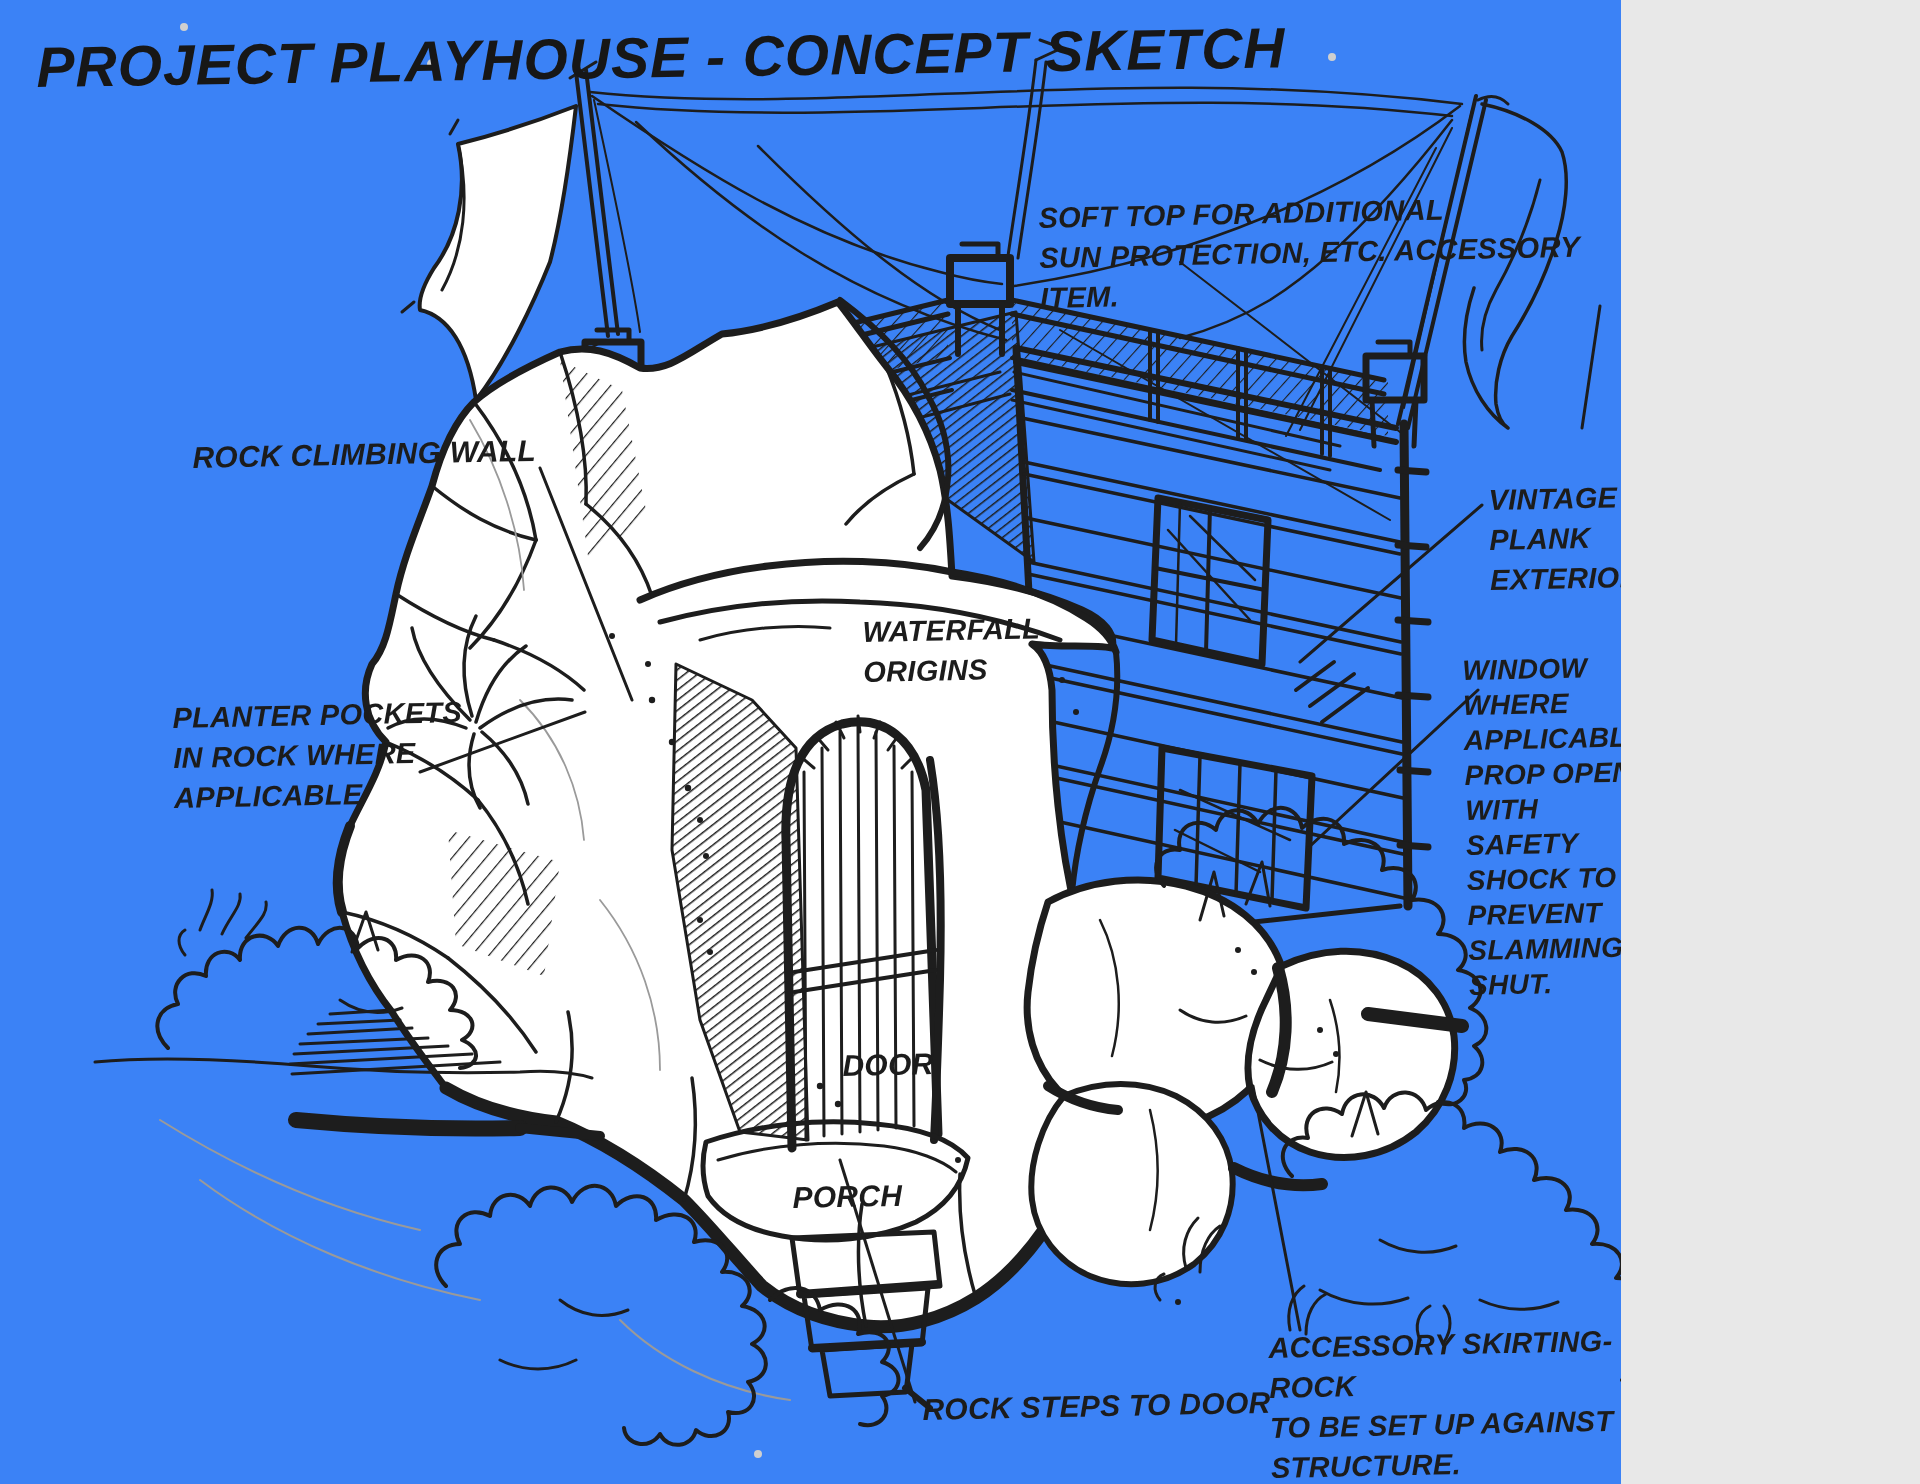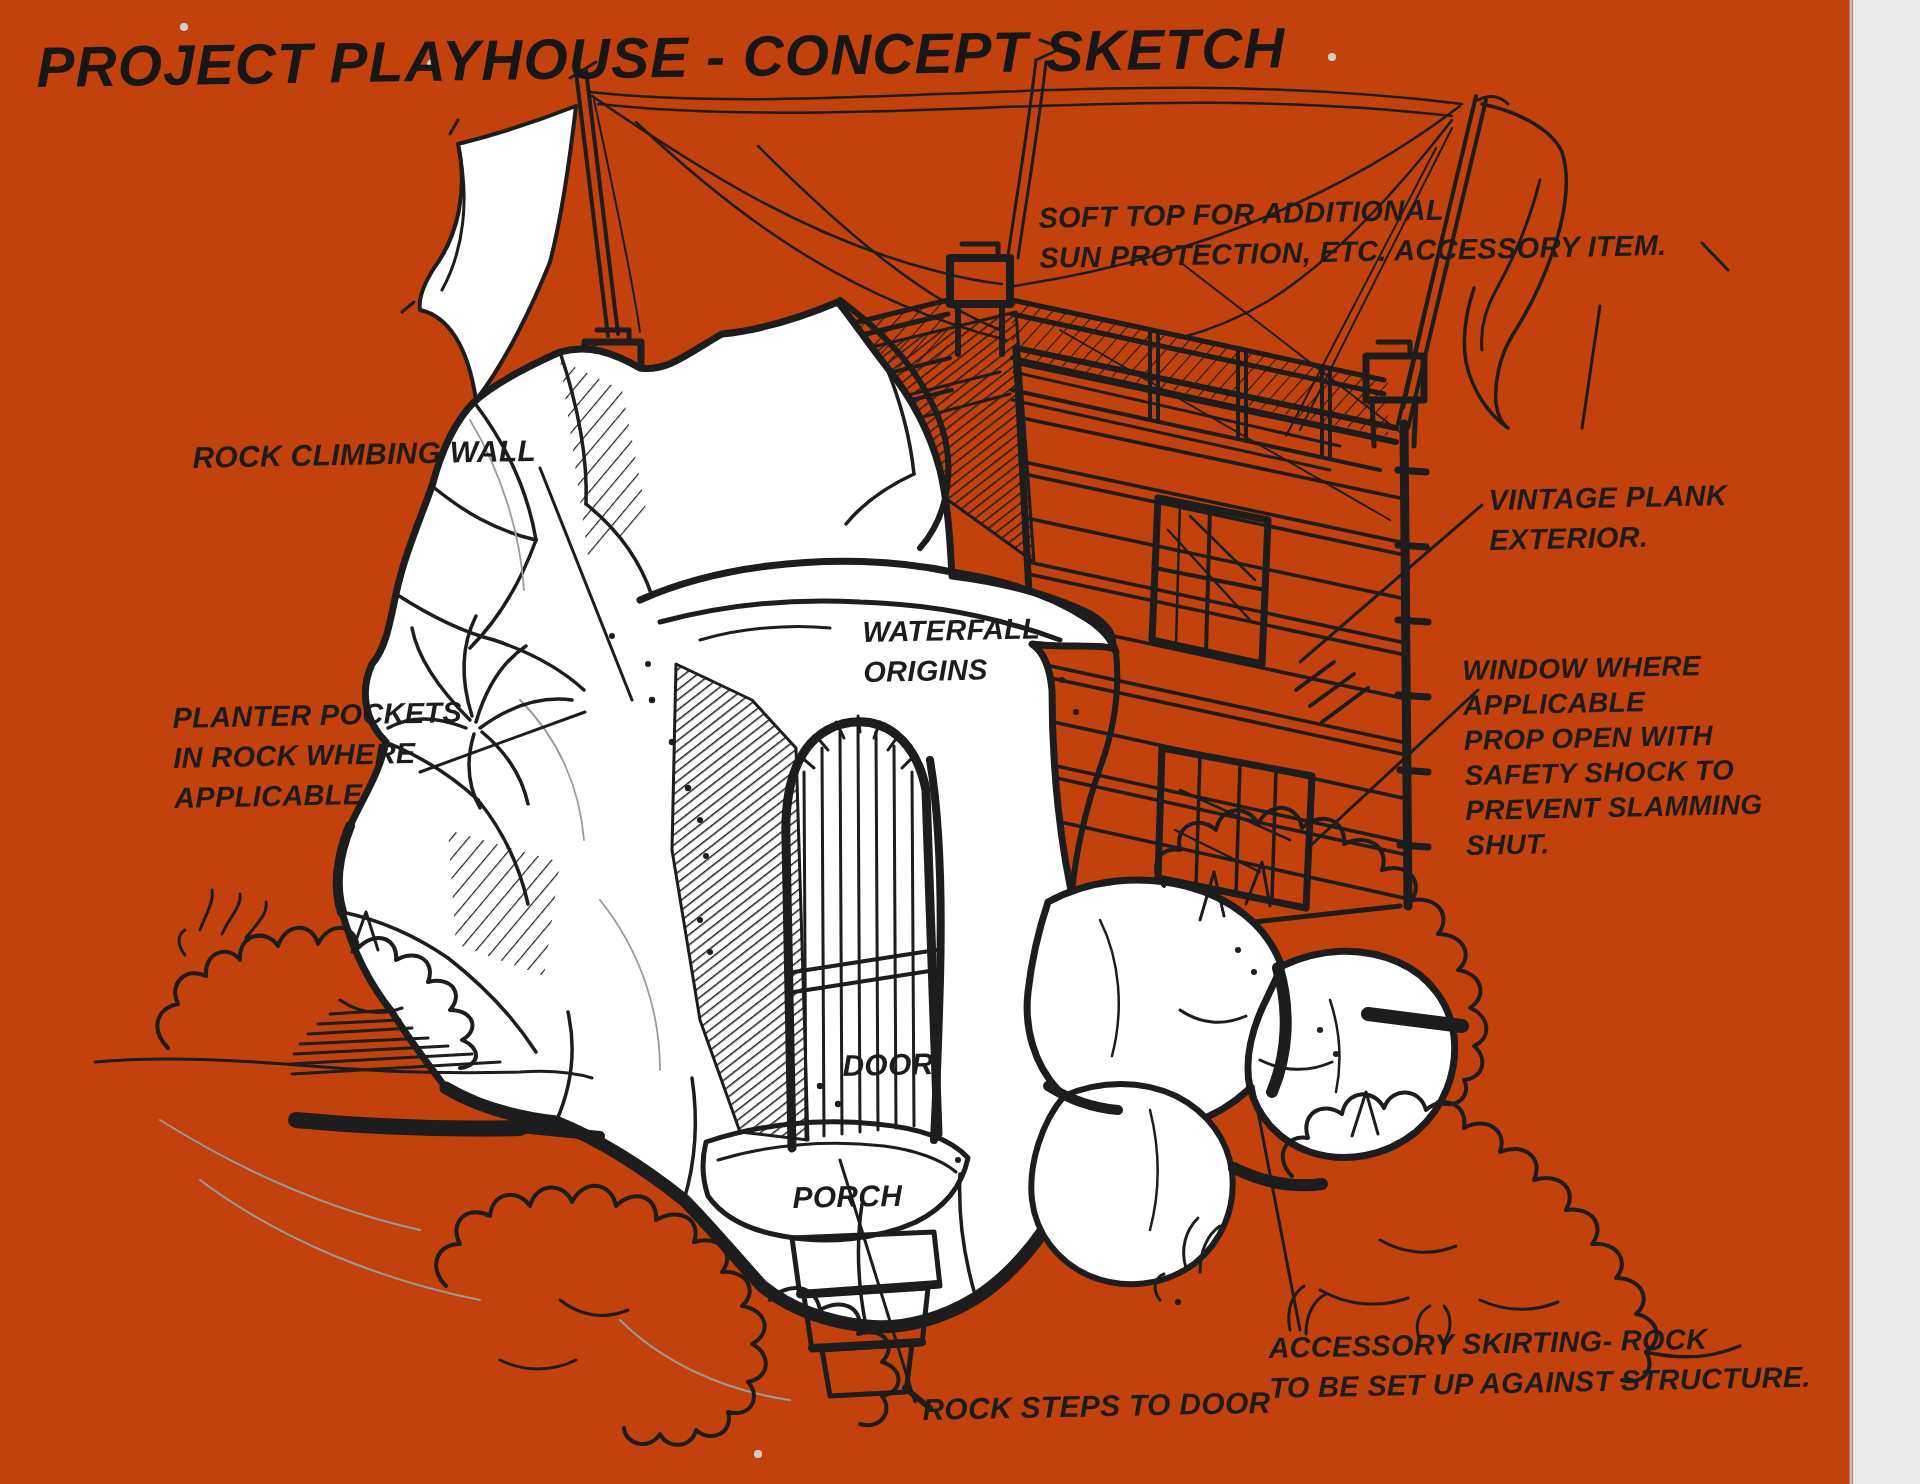--- a/index.html
+++ b/index.html
@@ -1,16 +1,16 @@
 <!DOCTYPE html>
 <html><head>
 <meta charset="utf-8">
 <style>
   html,body{margin:0;padding:0;background:#e8e8e8}
-  .page{position:relative;width:1853px;height:1484px;background:#c2410c;overflow:hidden;
+  .page{position:relative;width:1621px;height:1484px;background:#3b82f6;overflow:hidden;
         font-family:"Liberation Sans",sans-serif}
   .page svg{position:absolute;left:0;top:0}
   .title{position:absolute;left:36px;top:34px;font-weight:bold;font-style:italic;
          font-size:57px;letter-spacing:1px;color:#171717;transform:rotate(-0.9deg);
          transform-origin:left top;white-space:nowrap}
   .anno{position:absolute;font-weight:bold;font-style:italic;color:#1c1c1c;
         white-space:pre-line;transform:rotate(-1.2deg);transform-origin:left top;
         font-size:29px;line-height:40px;letter-spacing:.3px}
   .anno.small{font-size:28px;line-height:35px}
   .anno.single{white-space:nowrap}

